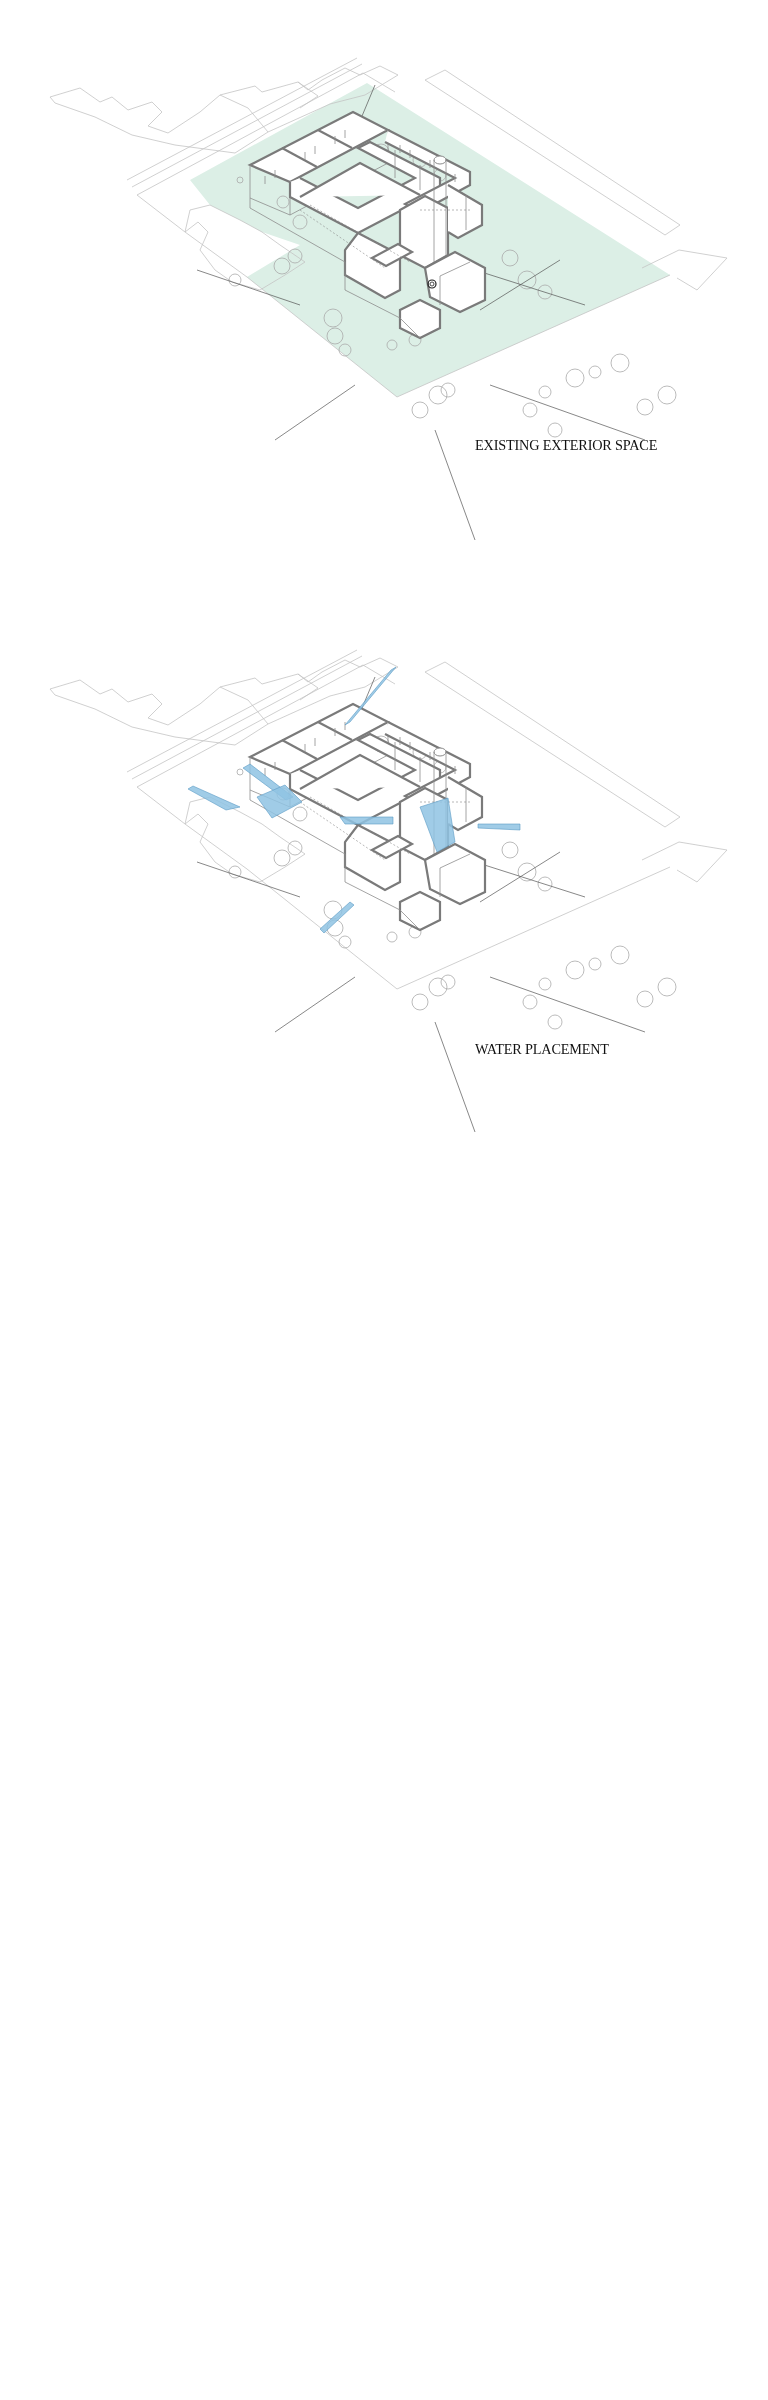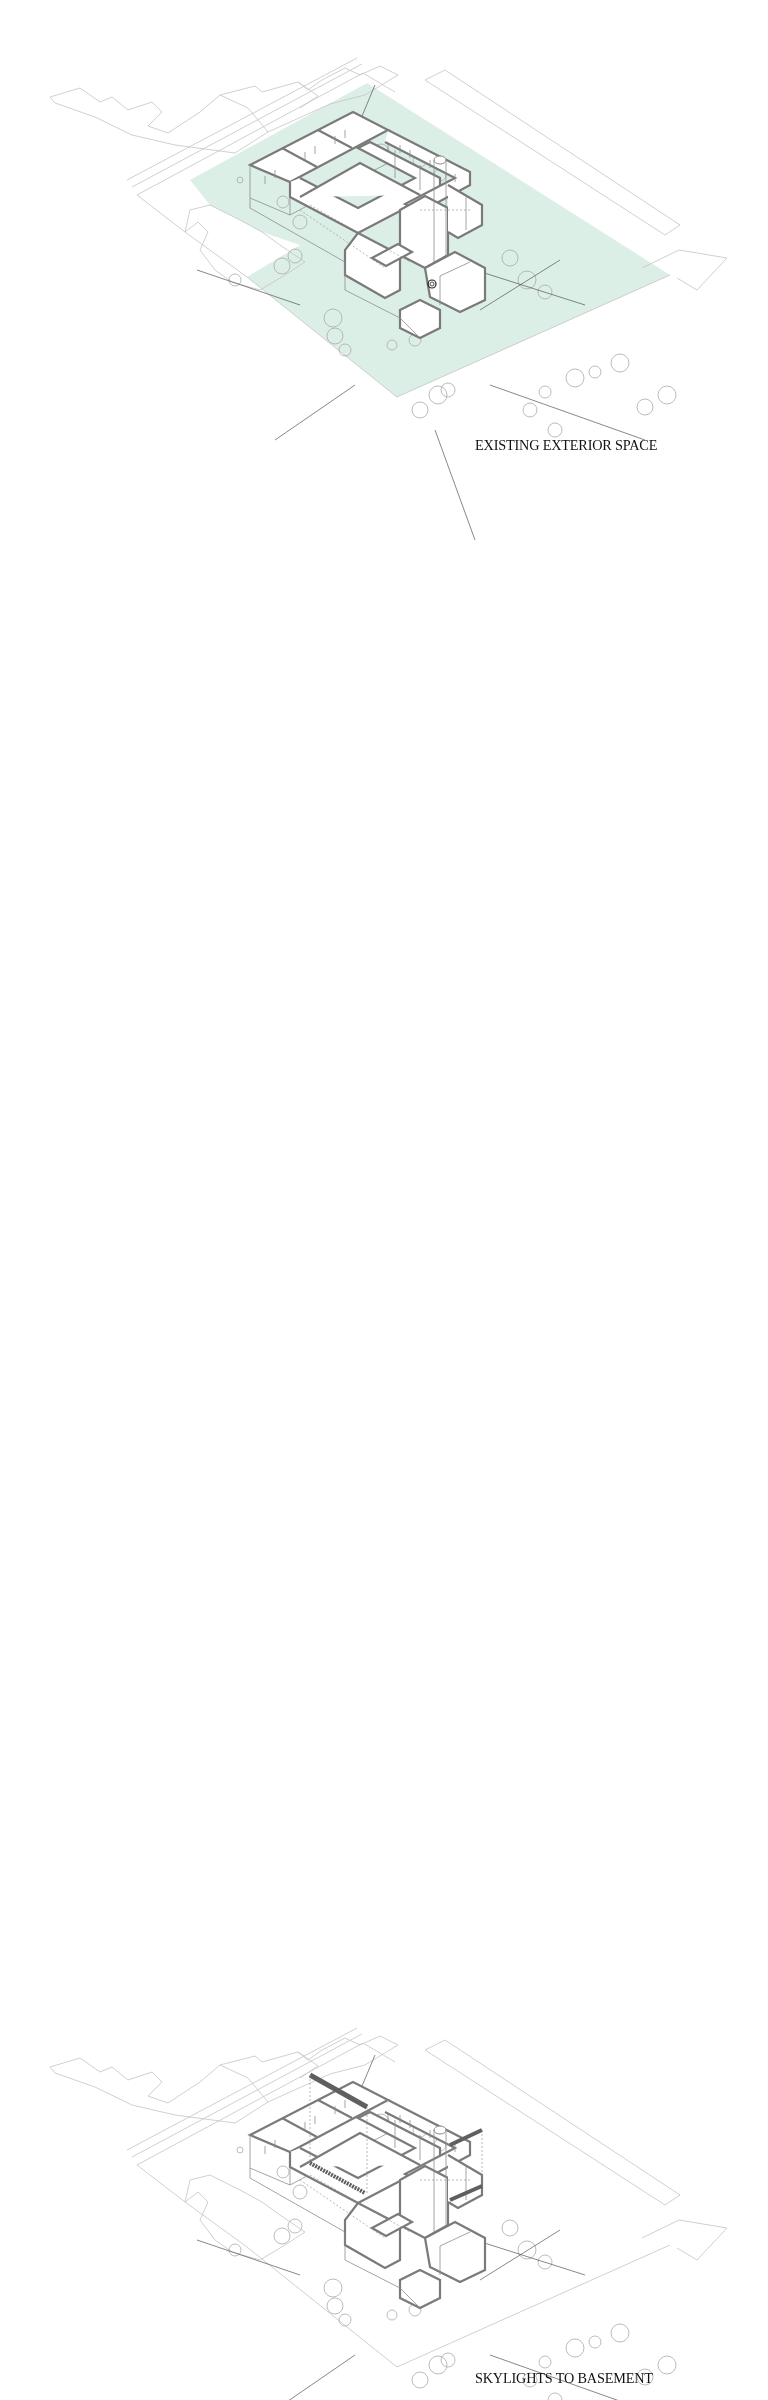--- a/index.html
+++ b/index.html
@@ -130,30 +130,33 @@
     <svg viewBox="0 0 768 430">
       <path d="M190,180 L367,83 L670,275 L397,397 L247,277 L300,245 L262,232 L240,220 L210,205 Z" fill="#dcefe6" stroke="none"></path>
       <use href="#context"></use>
       <use href="#building"></use>
       <circle cx="432" cy="284" r="4" fill="none" stroke="#222" stroke-width="1.2"></circle>
       <circle cx="432" cy="284" r="2" fill="none" stroke="#222" stroke-width="0.8"></circle>
     </svg>
     <div class="caption" style="left:475px; top:436px;">EXISTING EXTERIOR SPACE</div>
   </div>
 
-
-
-  <div class="panel" style="top:1970px">
+  <div class="panel" style="top:592px">
     <svg viewBox="0 0 768 430">
       <use href="#context"></use>
       <use href="#building"></use>
-      <g stroke="#5f5f5f" fill="none">
-        <path d="M310,105 L367,137" stroke-width="5"></path>
-        <path d="M310,193 L365,223" stroke-width="4" stroke-dasharray="2 1"></path>
-        <path d="M450,175 L482,160" stroke-width="4"></path>
-        <path d="M450,230 L482,216" stroke-width="4"></path>
-        <path class="dash" d="M310,105 L310,193 M367,137 L367,223 M482,160 L482,216"></path>
+      <g fill="#8fc3e3" fill-opacity="0.85" stroke="#5a9bc4" stroke-width="0.6">
+        <path d="M188,197 L193,194 L240,215 L226,218 Z"></path>
+        <path d="M243,176 L250,172 L293,205 L286,208 Z"></path>
+        <path d="M257,205 L285,193 L302,210 L272,226 Z"></path>
+        <path d="M391,78 L396,75 L350,130 L345,133 Z"></path>
+        <path d="M340,225 L393,225 L393,232 L345,232 Z"></path>
+        <path d="M420,215 L448,206 L455,250 L437,260 Z"></path>
+        <path d="M478,232 L520,232 L520,238 L478,236 Z"></path>
+        <path d="M320,337 L350,310 L354,313 L324,341 Z"></path>
       </g>
     </svg>
-    <div class="caption" style="left:475px; top:399px;">SKYLIGHTS TO BASEMENT</div>
+    <div class="caption" style="left:475px; top:448px;">WATER PLACEMENT</div>
   </div>
+
+
 
 </div>
 
 </body></html>

